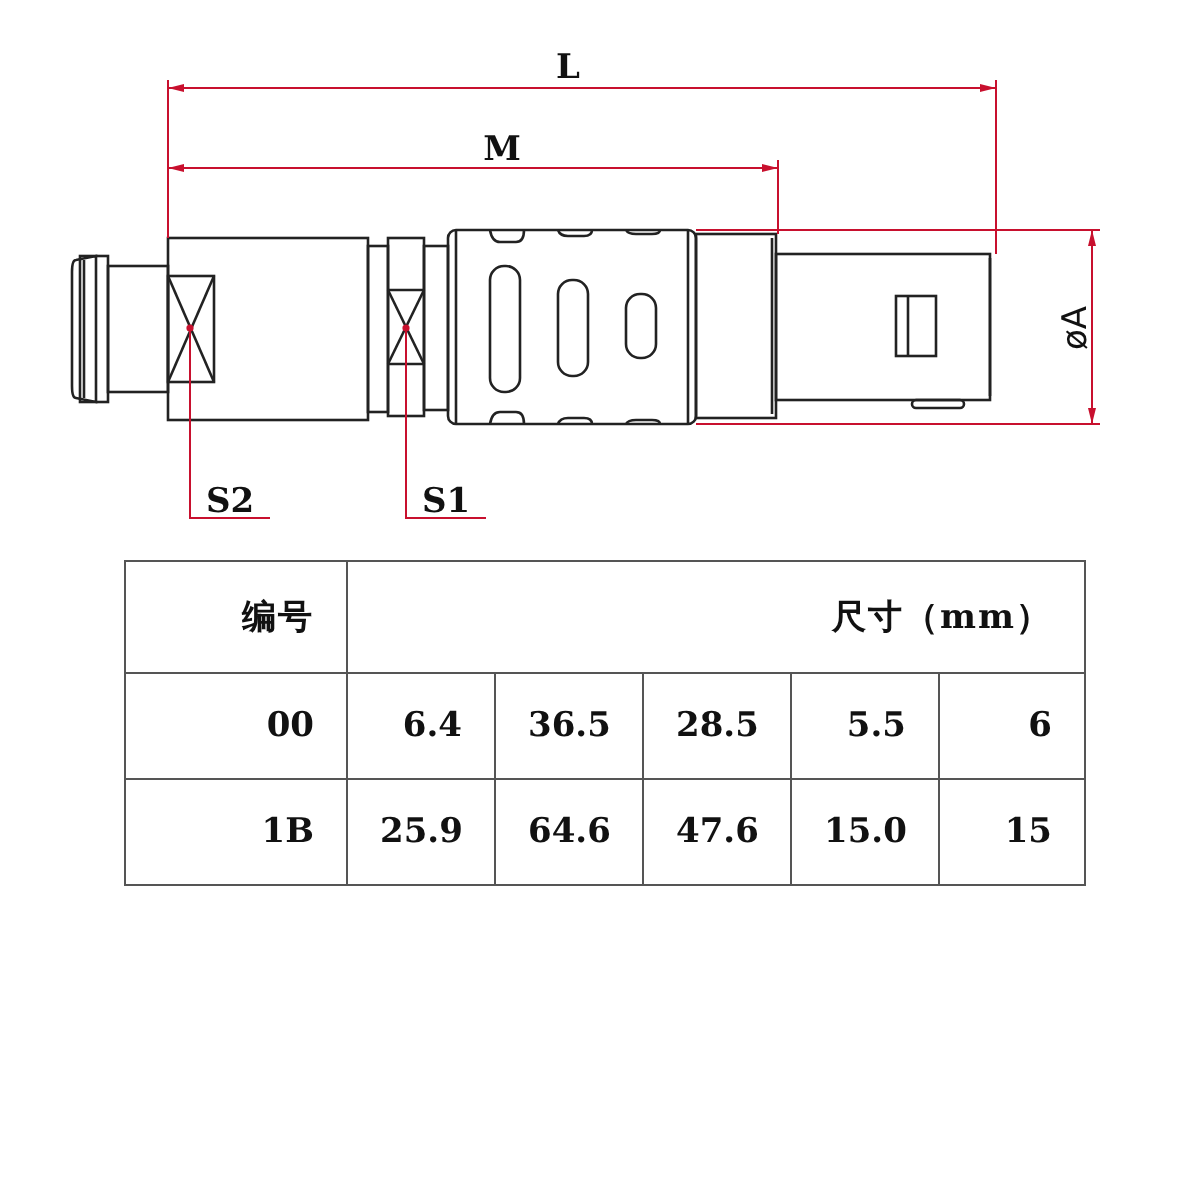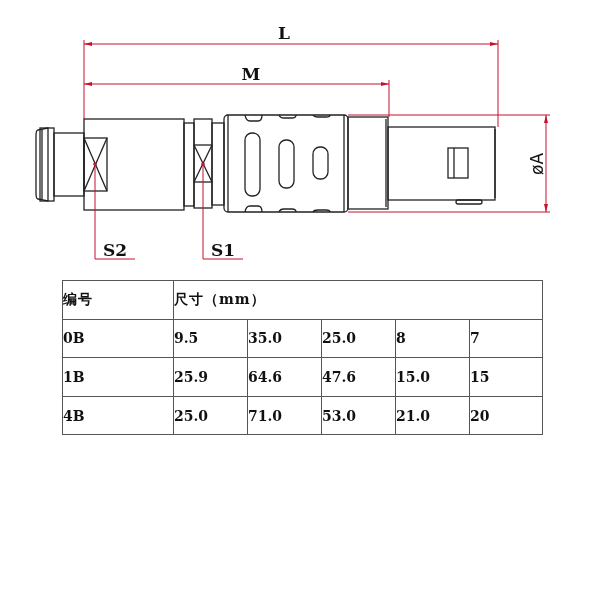--- a/index.html
+++ b/index.html
@@ -3,22 +3,22 @@
 <meta charset="utf-8">
 <style>
   html, body { margin: 0; padding: 0; background: #ffffff; }
   body { width: 600px; height: 600px; position: relative; overflow: hidden;
          font-family: "DejaVu Serif", "Liberation Serif", serif; color: #111; }
   #drawing { position: absolute; left: 0; top: 0; width: 600px; height: 270px; }
   .dimtext { font-family: "DejaVu Serif", "Liberation Serif", serif; font-weight: bold; font-size: 17px; fill: #111; }
   .dimtext-plain { font-family: "DejaVu Sans", "Liberation Sans", sans-serif; font-size: 17px; fill: #111; }
   #spec-table { position: absolute; left: 62px; top: 280px; border-collapse: collapse;
                 table-layout: fixed; width: 480px; }
-  #spec-table td { border: 1.5px solid #555; text-align: left; padding: 0;
-                   font-family: "DejaVu Serif", "Liberation Serif", serif; font-size: 14px;
+  #spec-table td { border: 1.5px solid #555; text-align: right; padding: 16px;
+                   font-family: "DejaVu Serif", "Liberation Serif", serif; font-size: 17px;
                    font-weight: bold; color: #111; }
   #spec-table tr { height: 38.6px; }
   .cjk { font-family: "DejaVu Sans", "Liberation Sans", sans-serif; font-weight: bold; font-size: 19px; letter-spacing: 1px; }
 </style>
 </head>
 <body>
 
 <svg id="drawing" viewBox="0 0 600 270" xmlns="http://www.w3.org/2000/svg">
 
   <g fill="none" stroke="#222" stroke-width="1.3">
@@ -112,37 +112,29 @@
       <col style="width:74px">
     <col style="width:74px">
       <col style="width:73px">
   </colgroup>
   <tbody>
       <tr>
     <td class="cjk">编号</td>
     <td class="cjk" colspan="5">尺寸（mm）</td>
   </tr>
   <tr>
-    <td>0B</td>
-    <td>9.5</td>
-    <td>35.0</td>
-    <td>25.0</td>
-    <td>8</td>
-    <td>7</td>
+    <td>00</td>
+    <td>6.4</td>
+    <td>36.5</td>
+    <td>28.5</td>
+    <td>5.5</td>
+    <td>6</td>
   </tr>
   <tr>
     <td>1B</td>
     <td>25.9</td>
     <td>64.6</td>
     <td>47.6</td>
     <td>15.0</td>
     <td>15</td>
   </tr>
-  <tr>
-    <td>4B</td>
-    <td>25.0</td>
-    <td>71.0</td>
-    <td>53.0</td>
-    <td>21.0</td>
-    <td>20</td>
-  </tr>
 </tbody>
   </table>
 
 </body></html>

